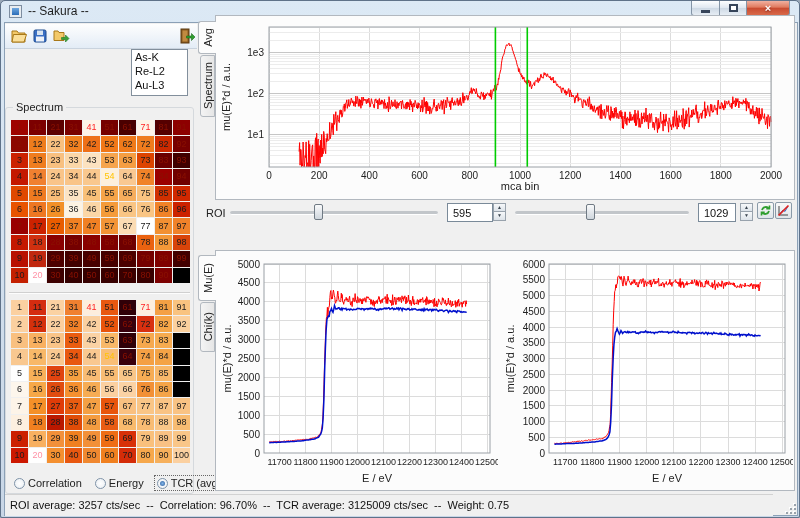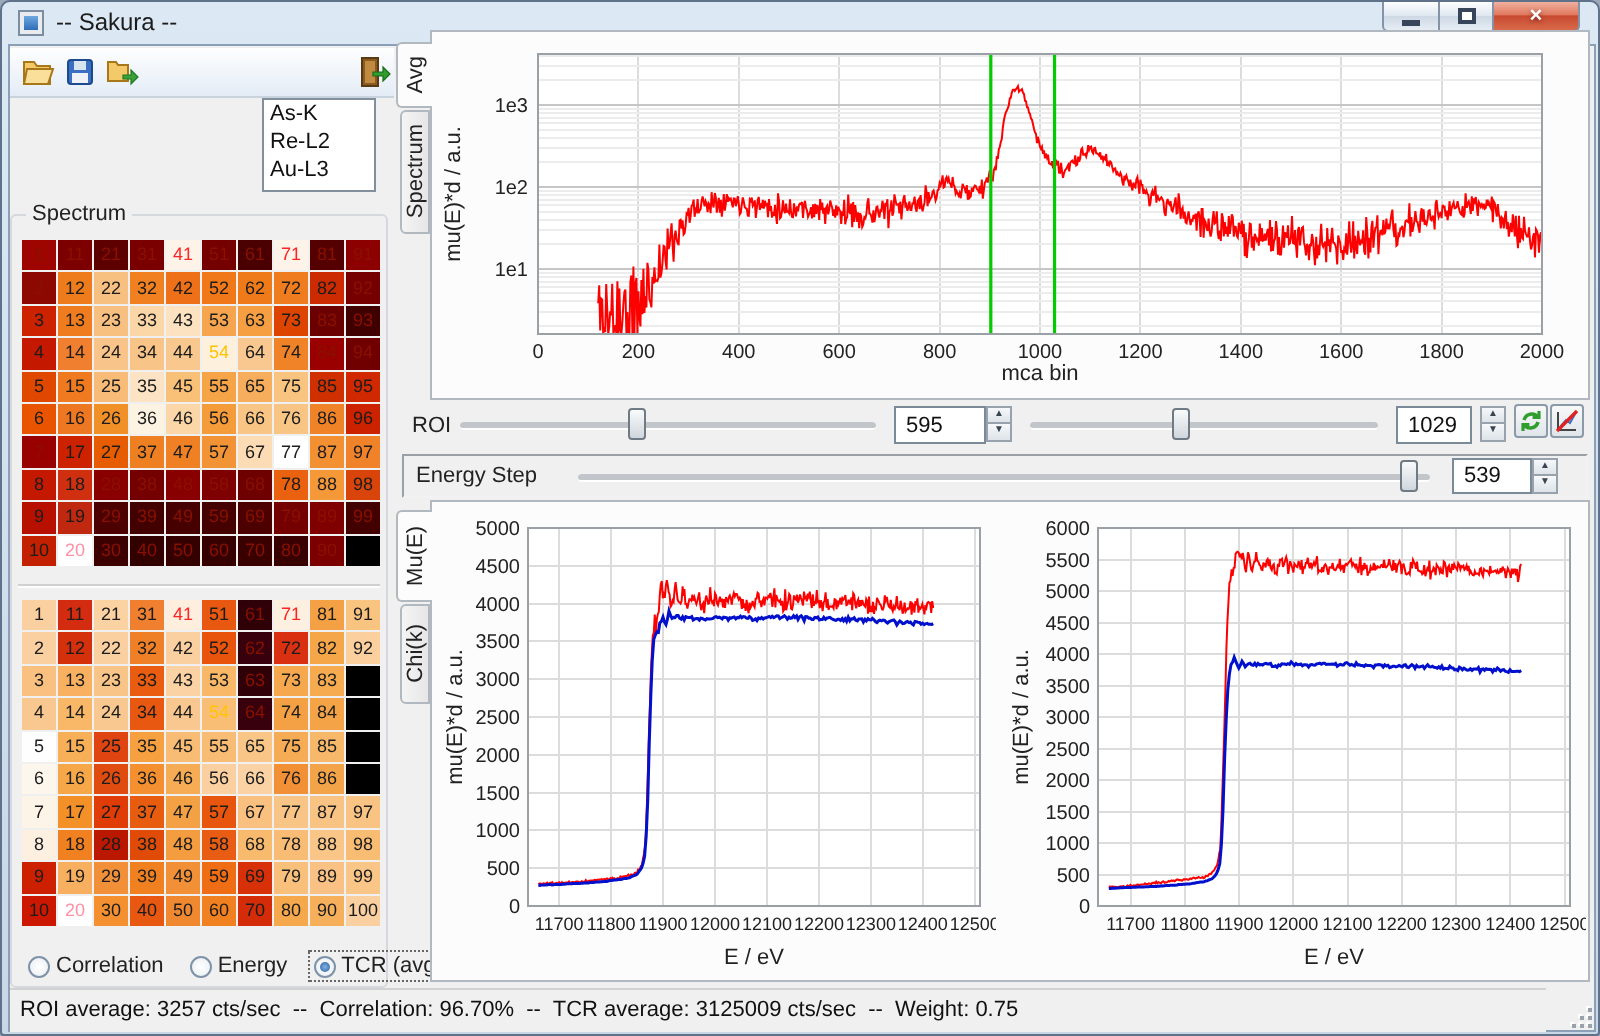--- a/index.html
+++ b/index.html
@@ -446,32 +446,20 @@
     </svg>
   </div>
   <div class="sqbtn" style="left:774px;top:201px;">
     <svg width="13" height="13" viewBox="0 0 13 13">
       <path d="M2 2 v9 h9" stroke="#444" fill="none"></path>
       <path d="M3.5 9 l2.5 -3 2 1.5 2.5 -4.5" stroke="#3a6fc4" fill="none"></path>
       <path d="M1.5 11.5 L11.5 1.5" stroke="#d22" stroke-width="1.7"></path>
     </svg>
   </div>
 
-  <div class="energypanel">
-    <span class="rowlabel" style="left:6px;top:4px;">Energy Step</span>
-    <div class="hslider" id="slider-energy" style="left:85px;top:1px;width:430px;">
-      <div class="strack"></div>
-      <div class="sthumb" style="left: 412.745px;"></div>
-    </div>
-    <div class="spin" style="left:524px;top:1px;width:40px;height:18px;">539</div>
-    <div class="updown" style="left:564px;top:1px;">
-      <div class="ubtn" style="height:9px">▲</div>
-      <div class="ubtn" style="height:9px">▼</div>
-    </div>
-  </div>
 
   <div class="vtab sel" style="left:197px;top:254px;width:18px;height:46px;">
       <span>Mu(E)</span>
     </div>
   <div class="vtab" style="left:199px;top:301px;width:15px;height:50px;">
       <span>Chi(k)</span>
     </div>
   <div class="pane" style="left:214px;top:249px;width:580px;height:241px;"></div>
   <div class="plot" id="plot-mu-left" style="left:219px;top:253px;"><svg width="278" height="233" viewBox="0 0 278 233">
         <rect x="44" y="10" width="226" height="189" fill="#ffffff"></rect>

